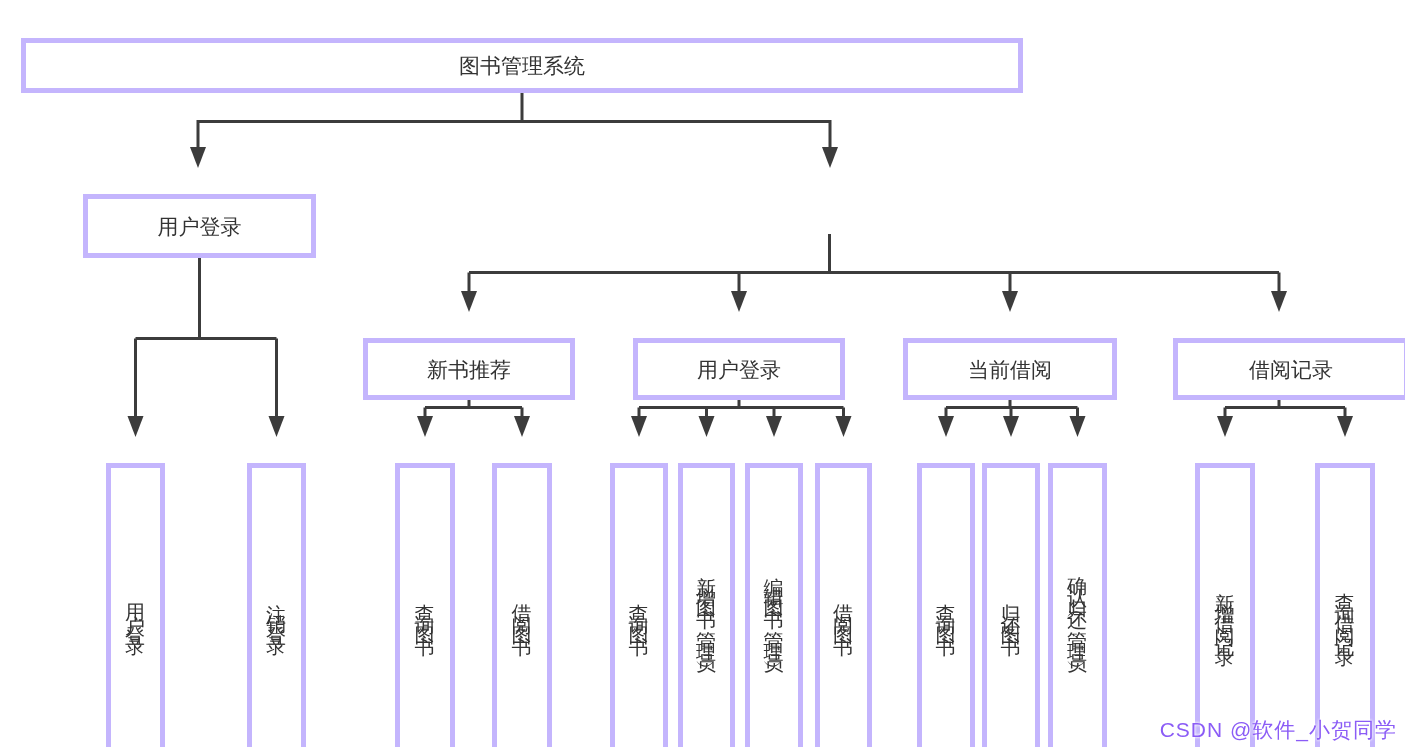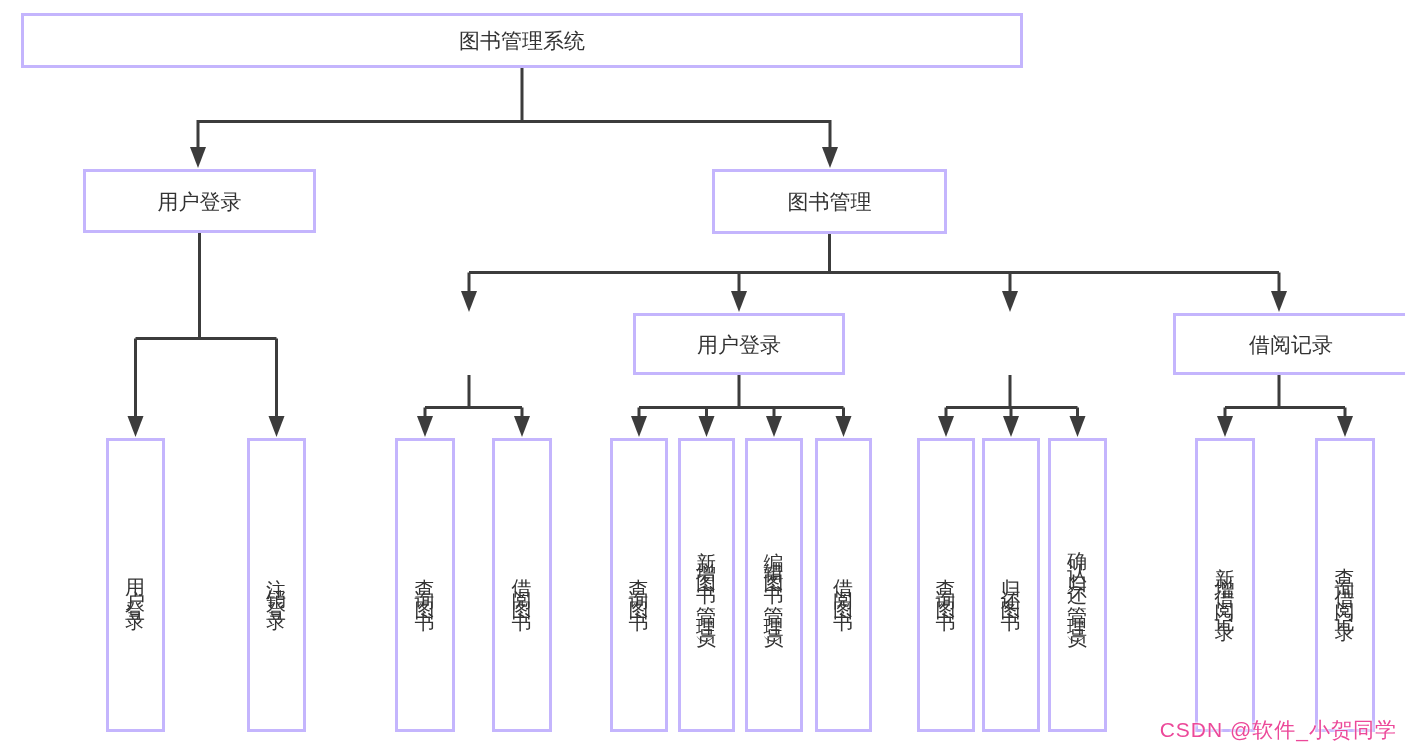--- a/index.html
+++ b/index.html
@@ -3,31 +3,31 @@
 <meta charset="utf-8">
 <style>
   html,body { margin:0; padding:0; background:#ffffff; }
   .canvas {
     position:relative; width:1405px; height:747px; background:#ffffff;
     font-family:"Liberation Sans","DejaVu Sans",sans-serif; overflow:hidden;
   }
   .connectors { position:absolute; left:0; top:0; z-index:1; }
   .node {
     position:absolute; box-sizing:border-box; background:#ffffff;
-    border:3px solid #c4b5fd; color:#333333; z-index:2;
+    border:5px solid #c4b5fd; color:#333333; z-index:2;
     display:flex; align-items:center; justify-content:center;
-    font-size:21px; line-height:1; white-space:nowrap;
+    font-size:21px; line-height:1; white-space:nowrap;margin-top:25px;
   }
   .node.v {
     writing-mode:vertical-rl; text-orientation:mixed;
     font-size:20px; letter-spacing:11px; white-space:normal;
   }
   .watermark {
     position:absolute; right:8px; top:716px; z-index:5;
-    font-size:21px; color:#ec4899; letter-spacing:1px;
+    font-size:21px; color:#8b5cf6; letter-spacing:1px;
     text-shadow:0 0 3px #ffffff, 0 0 3px #ffffff;
   }
 </style>
 </head>
 <body>
 
 <div class="canvas">
 
   <svg class="connectors" width="1405" height="747" viewBox="0 0 1405 747">
     <g stroke="#3c3c3c" stroke-width="3" fill="none">
@@ -65,23 +65,24 @@
       <polygon points="1003,416 1019,416 1011,437"></polygon>
       <polygon points="1069.5,416 1085.5,416 1077.5,437"></polygon>
       <polygon points="1217,416 1233,416 1225,437"></polygon>
       <polygon points="1337,416 1353,416 1345,437"></polygon>
     </g>
   </svg>
 
   <div class="node" style="left:21px; top:13px; width:1002px; height:55px;">图书管理系统</div>
 
   <div class="node" style="left:83px; top:169px; width:233px; height:64px;">用户登录</div>
-  <div class="node" style="left:712px; top:169px; width:235px; height:65px;">图书管理</div>
 
+  <div class="node" style="left:363px; top:313px; width:212px; height:62px;">新书推荐</div>
   <div class="node" style="left:633px; top:313px; width:212px; height:62px;">用户登录</div>
+  <div class="node" style="left:903px; top:313px; width:214px; height:62px;">当前借阅</div>
   <div class="node" style="left:1173px; top:313px; width:236px; height:62px;">借阅记录</div>
 
   <div class="node v" style="left:106px; top:438px; width:59px; height:294px;">用户登录</div>
   <div class="node v" style="left:247px; top:438px; width:59px; height:294px;">注销登录</div>
 
   <div class="node v" style="left:395px; top:438px; width:60px; height:294px;">查询图书</div>
   <div class="node v" style="left:492px; top:438px; width:60px; height:294px;">借阅图书</div>
 
   <div class="node v" style="left:610px; top:438px; width:58px; height:294px;">查询图书</div>
   <div class="node v" style="left:678px; top:438px; width:57px; height:294px;">新增图书（管理员）</div>

